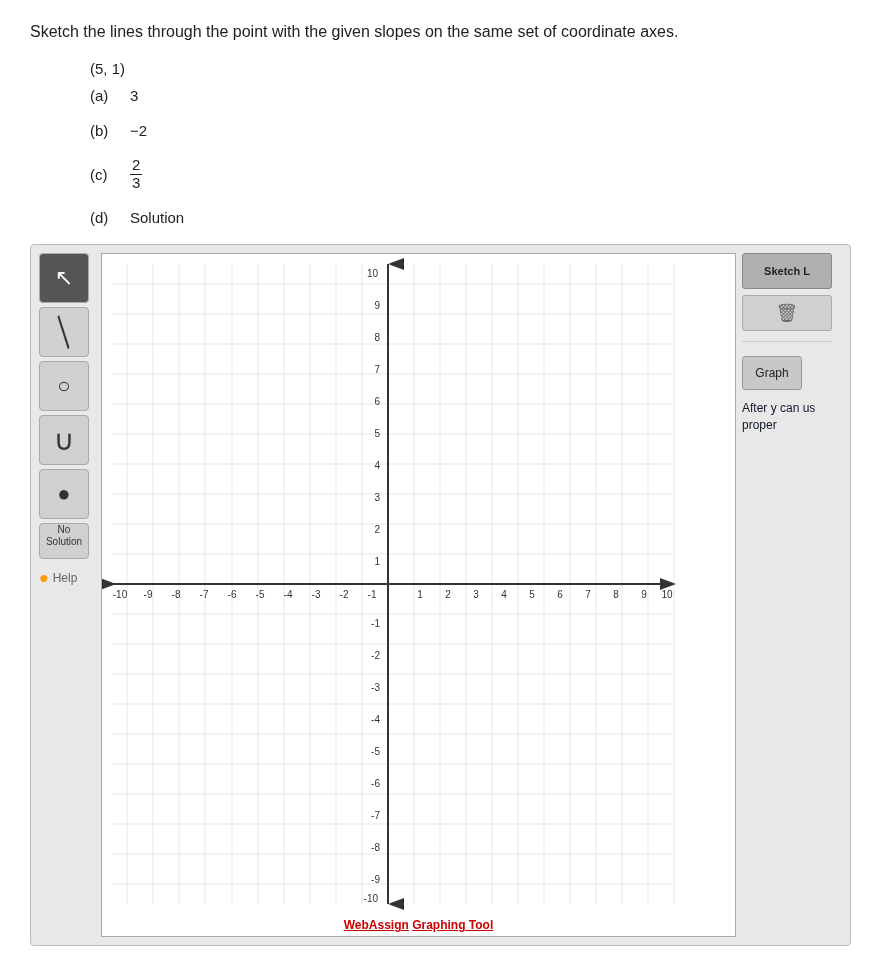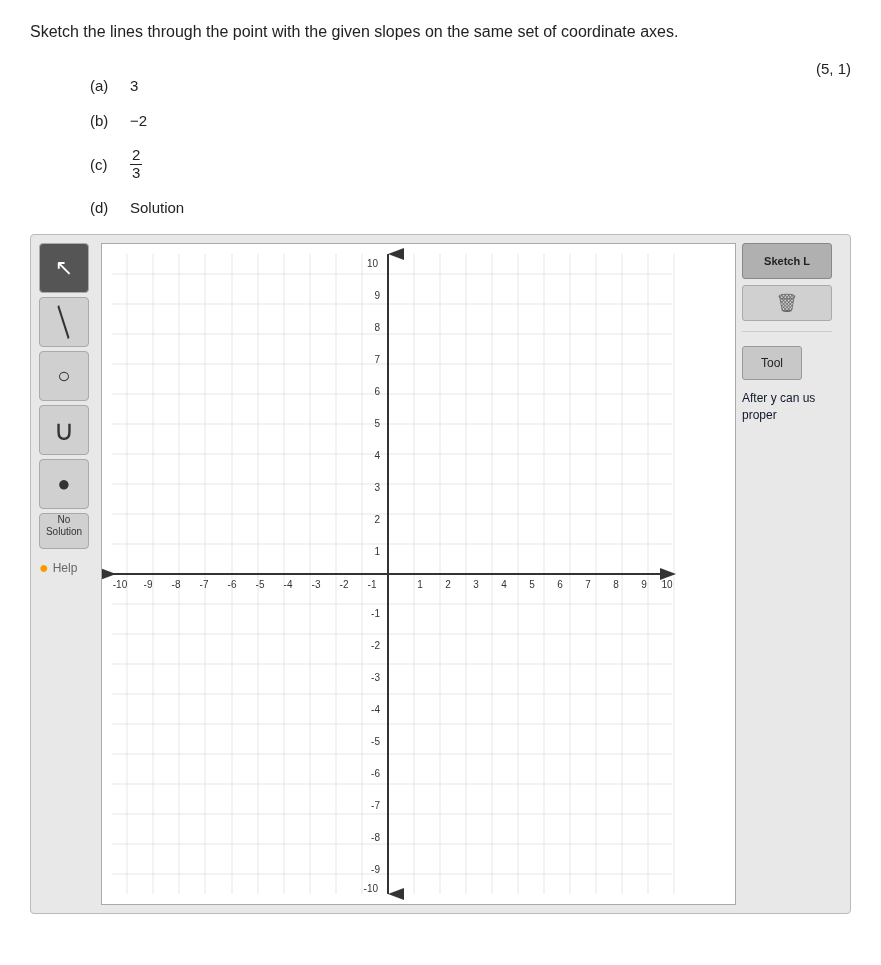--- a/index.html
+++ b/index.html
@@ -12,22 +12,22 @@
       font-size: 15px;
       color: #222;
     }
     .problem-text {
       font-size: 16px;
       margin-bottom: 16px;
       line-height: 1.5;
     }
     .point {
       margin-left: 60px;
+      margin-bottom: 10px;
       font-size: 15px;
-      text-align: right;
     }
     .parts {
       margin-left: 60px;
     }
     .part-row {
       display: flex;
       align-items: center;
       margin-bottom: 18px;
       font-size: 15px;
     }
@@ -367,30 +367,34 @@
       <text x="278" y="405" font-size="10" fill="#333" text-anchor="end">-2</text>
       <text x="278" y="437" font-size="10" fill="#333" text-anchor="end">-3</text>
       <text x="278" y="469" font-size="10" fill="#333" text-anchor="end">-4</text>
       <text x="278" y="501" font-size="10" fill="#333" text-anchor="end">-5</text>
       <text x="278" y="533" font-size="10" fill="#333" text-anchor="end">-6</text>
       <text x="278" y="565" font-size="10" fill="#333" text-anchor="end">-7</text>
       <text x="278" y="597" font-size="10" fill="#333" text-anchor="end">-8</text>
       <text x="278" y="629" font-size="10" fill="#333" text-anchor="end">-9</text>
       <text x="276" y="648" font-size="10" fill="#333" text-anchor="end">-10</text>
     </svg>
+    <div class="webassign-footer">
+      <span style="font-weight:bold;color:#c00;text-decoration:underline;">WebAssign</span>
+      <span>Graphing Tool</span>
+    </div>
   </div>
 
   <div class="right-panel">
     <div class="graph-layer-btn">
       <span>Sketch L</span>
     </div>
     <div class="delete-btn">
       <span>🗑</span>
     </div>
     <div style="background:#ccc;width:90px;height:1px;margin:4px 0;"></div>
     <div class="fill-btn">
-      <span>Tool</span>
+      <span>Graph</span>
     </div>
     <div class="graph-info">
       <p>After y can us proper</p>
     </div>
   </div>
 </div>
 
 </body></html>

